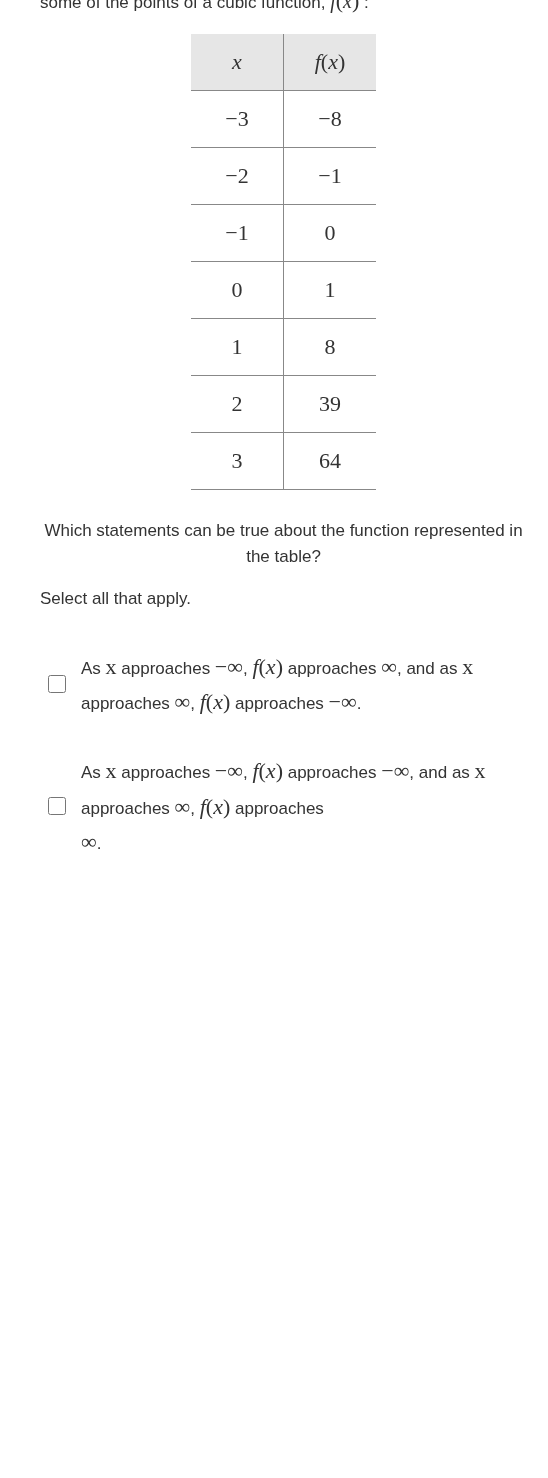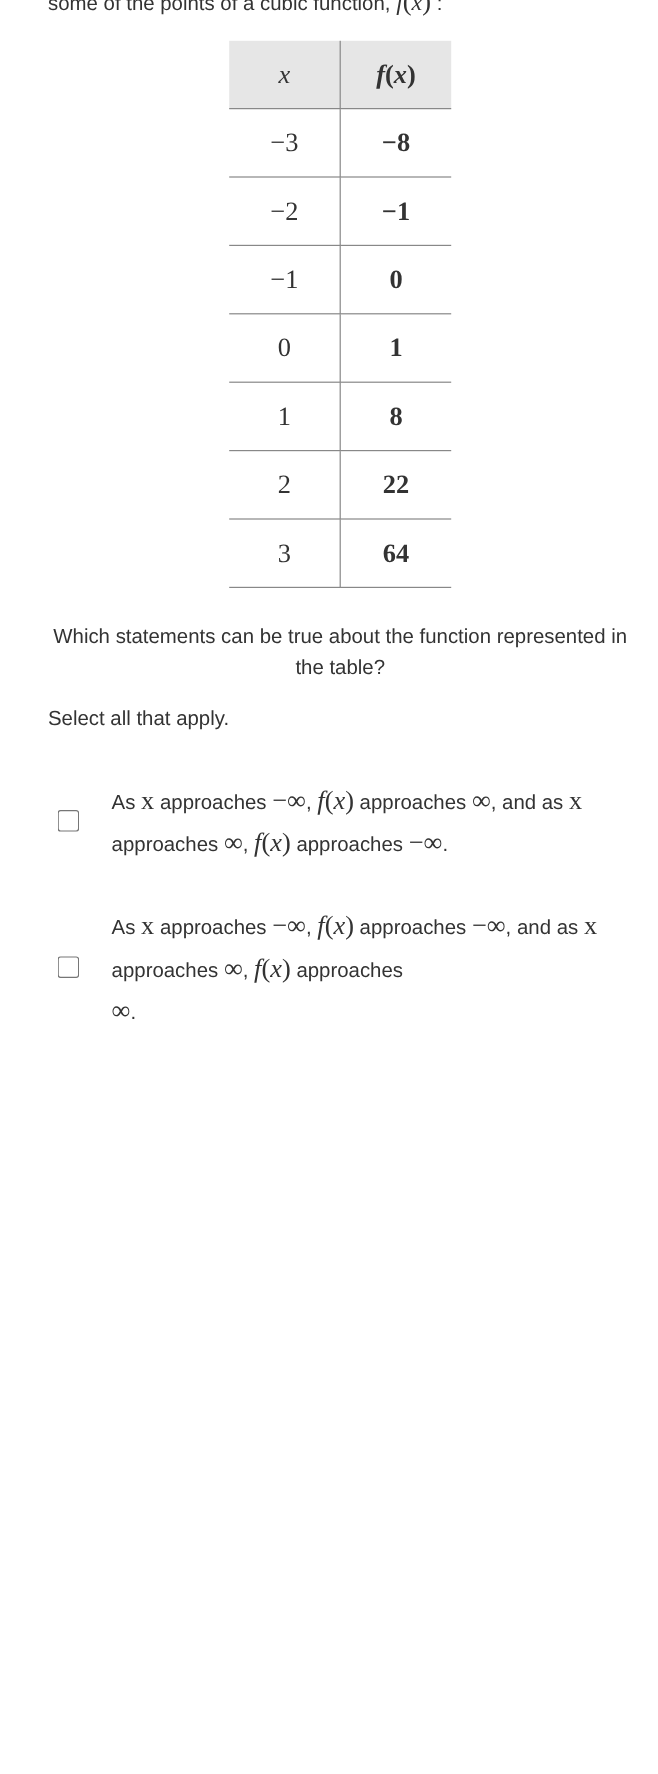--- a/index.html
+++ b/index.html
@@ -38,39 +38,39 @@
   table.data th {
     background: #e6e6e6;
     font-weight: normal;
     font-style: italic;
   }
   table.data th.fx { font-style: normal; }
   table.data th.fx .f { font-style: italic; }
   table.data th.fx .x { font-style: italic; }
   table.data tr:first-child th { border-top: none; }
   table.data th:first-child, table.data td:first-child { border-left: none; }
-  table.data th:last-child, table.data td:last-child { border-right: none; font-weight: bold; }
+  table.data th:last-child, table.data td:last-child { border-right: none; }
   .question {
     font-size: 17px;
     line-height: 1.5;
     margin-bottom: 20px;
     text-align: center;
   }
   .select-all {
     font-size: 17px;
     margin-bottom: 40px;
   }
   .options {
     padding-left: 4px;
   }
   .option {
     display: flex;
     align-items: center;
     margin-bottom: 34px;
-    gap: 24px;
+    gap: 12px;
   }
   .option input[type="checkbox"] {
     width: 18px;
     height: 18px;
     flex-shrink: 0;
     border-radius: 4px;
   }
   .option-text {
     font-size: 17px;
     line-height: 1.6;
@@ -112,21 +112,21 @@
     <tr>
           <td>0</td>
           <td>1</td>
         </tr>
     <tr>
           <td>1</td>
           <td>8</td>
         </tr>
     <tr>
           <td>2</td>
-          <td>22</td>
+          <td>39</td>
         </tr>
     <tr>
           <td>3</td>
           <td>64</td>
         </tr>
   </tbody>
     </table>
 
   <div class="question">Which statements can be true about the function represented in the table?</div>
   <div class="select-all">Select all that apply.</div>

